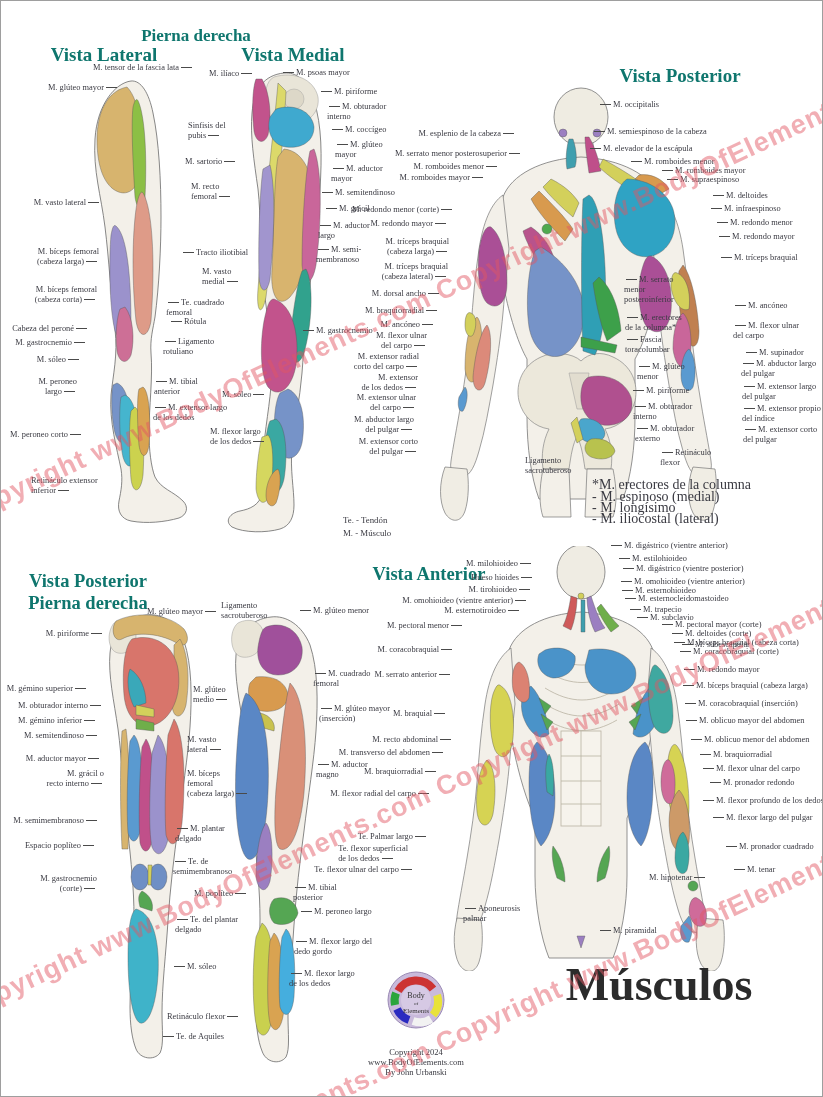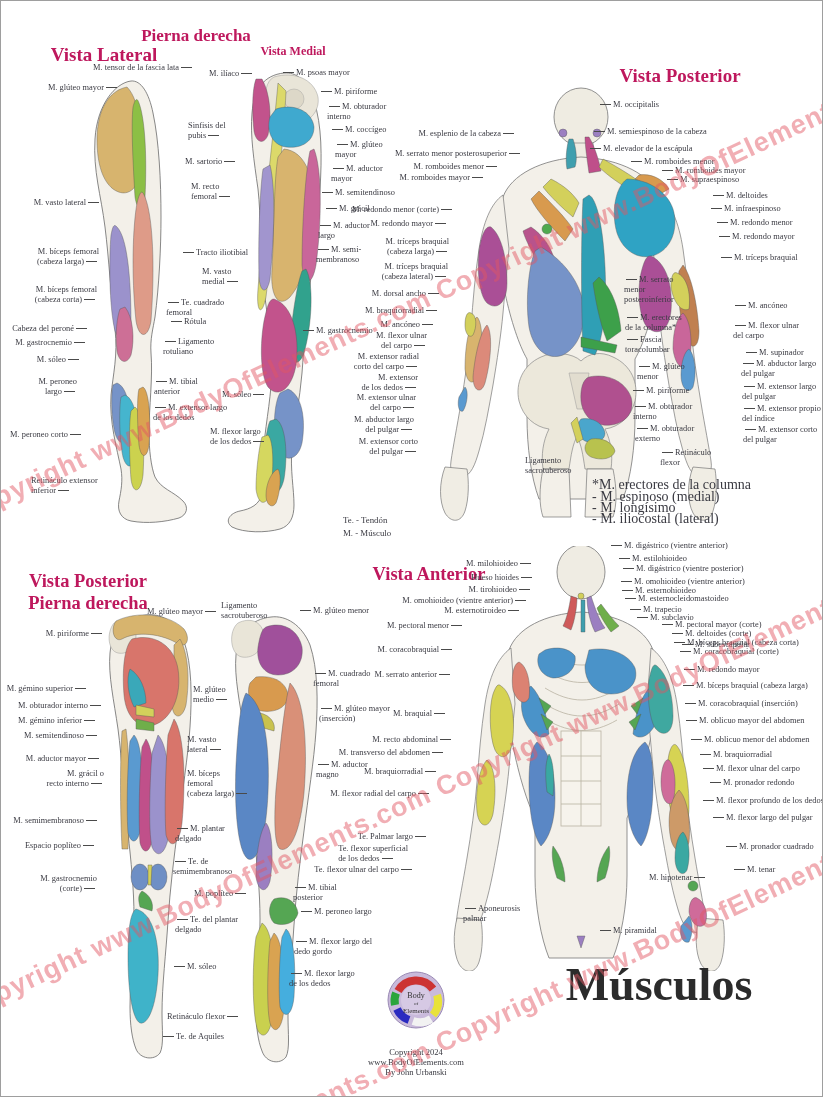--- a/index.html
+++ b/index.html
@@ -1,19 +1,19 @@
 <!DOCTYPE html>
 <html><head>
 <meta charset="utf-8">
 <style>
   html,body{margin:0;padding:0;background:#e8e8e8;}
   .poster{position:relative;width:823px;height:1097px;background:#ffffff;overflow:hidden;
           border:1px solid #9e9e9e;box-sizing:border-box;
           font-family:"Liberation Serif",serif;}
-  .hdr{position:absolute;font-weight:bold;color:#be185d;text-align:center;white-space:nowrap;}
+  .hdr{position:absolute;font-weight:bold;color:#0f766e;text-align:center;white-space:nowrap;}
   .lbl{position:absolute;font-size:8.4px;line-height:1.2;color:#3a3a42;white-space:nowrap;}
   .lbl .ldr{display:inline-block;width:11px;height:2px;border-top:1px solid #4a4a4a;
             vertical-align:middle;margin:0 2px;}
   .fnote{position:absolute;font-size:14px;color:#3a3a42;white-space:nowrap;}
   .legend-line{position:absolute;font-size:8.8px;color:#3a3a42;white-space:nowrap;}
   .credit{position:absolute;left:345px;width:140px;text-align:center;font-size:8.5px;color:#3a3a42;}
   .title-line{position:absolute;left:493px;width:330px;text-align:center;font-weight:bold;
               font-size:46px;color:#2b2b2b;line-height:1.05;}
   .fig{position:absolute;}
   .wm{position:absolute;transform:rotate(-25deg);transform-origin:0 50%;
@@ -188,21 +188,21 @@
       <path d="M48,140 C58,146 62,168 60,192 C58,212 48,216 42,204 C36,190 36,160 40,148 C43,140 45,137 48,140 Z" fill="#d6d353"></path>
       <path d="M34,214 C42,220 44,244 40,268 C36,284 26,282 24,266 C22,246 26,222 34,214 Z" fill="#d6d353"></path>
       <path d="M100,300 C108,310 112,324 112,336 L104,332 C100,320 98,308 100,300 Z" fill="#55a653"></path>
       <path d="M156,300 C148,310 144,324 144,336 L152,332 C156,320 158,308 156,300 Z" fill="#55a653"></path>
       <path d="M124,390 L132,390 L128,402 Z" fill="#9b7fc1"></path>
     </g>
   </svg>
 
   <div class="hdr" style="left:115px;top:25px;width:160px;font-size:17px">Pierna derecha</div>
   <div class="hdr" style="left:23px;top:43px;width:160px;font-size:19px">Vista Lateral</div>
-  <div class="hdr" style="left:212px;top:43px;width:160px;font-size:12px">Vista Medial</div>
+  <div class="hdr" style="left:212px;top:43px;width:160px;font-size:19px">Vista Medial</div>
   <div class="hdr" style="left:599px;top:64px;width:160px;font-size:19px">Vista Posterior</div>
   <div class="hdr" style="left:7px;top:570px;width:160px;font-size:18.5px">Vista Posterior</div>
   <div class="hdr" style="left:7px;top:592px;width:160px;font-size:18.5px">Pierna derecha</div>
   <div class="hdr" style="left:348px;top:563px;width:160px;font-size:18.5px">Vista Anterior</div>
 
   <div class="legend-line" style="left:342px;top:514px">Te. - Tendón</div>
   <div class="legend-line" style="left:342px;top:527px">M. - Músculo</div>
   <div class="fnote" style="left:591px;top:476px">*M. erectores de la columna</div>
   <div class="fnote" style="left:591px;top:488px">- M. espinoso (medial)</div>
   <div class="fnote" style="left:591px;top:499px">- M. longísimo</div>

